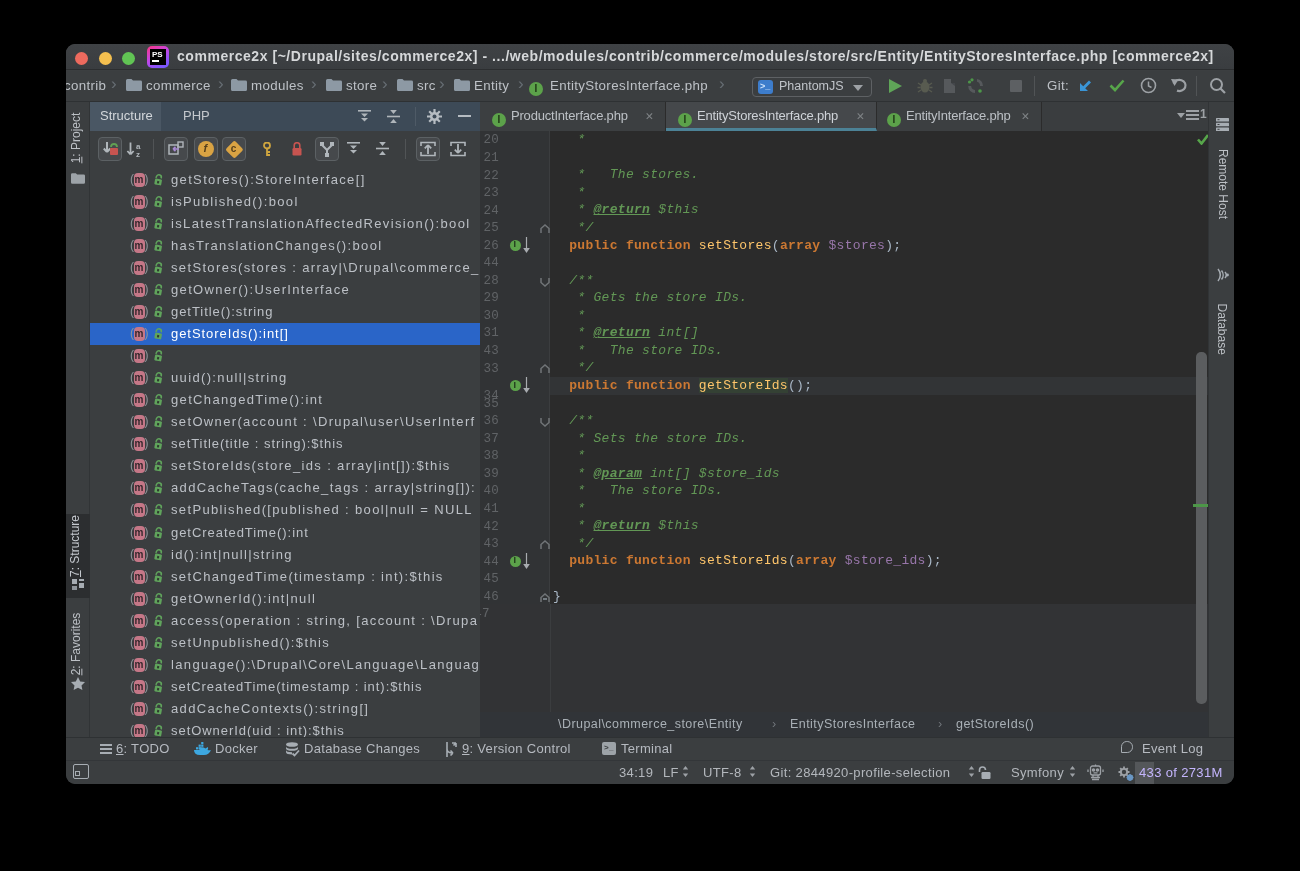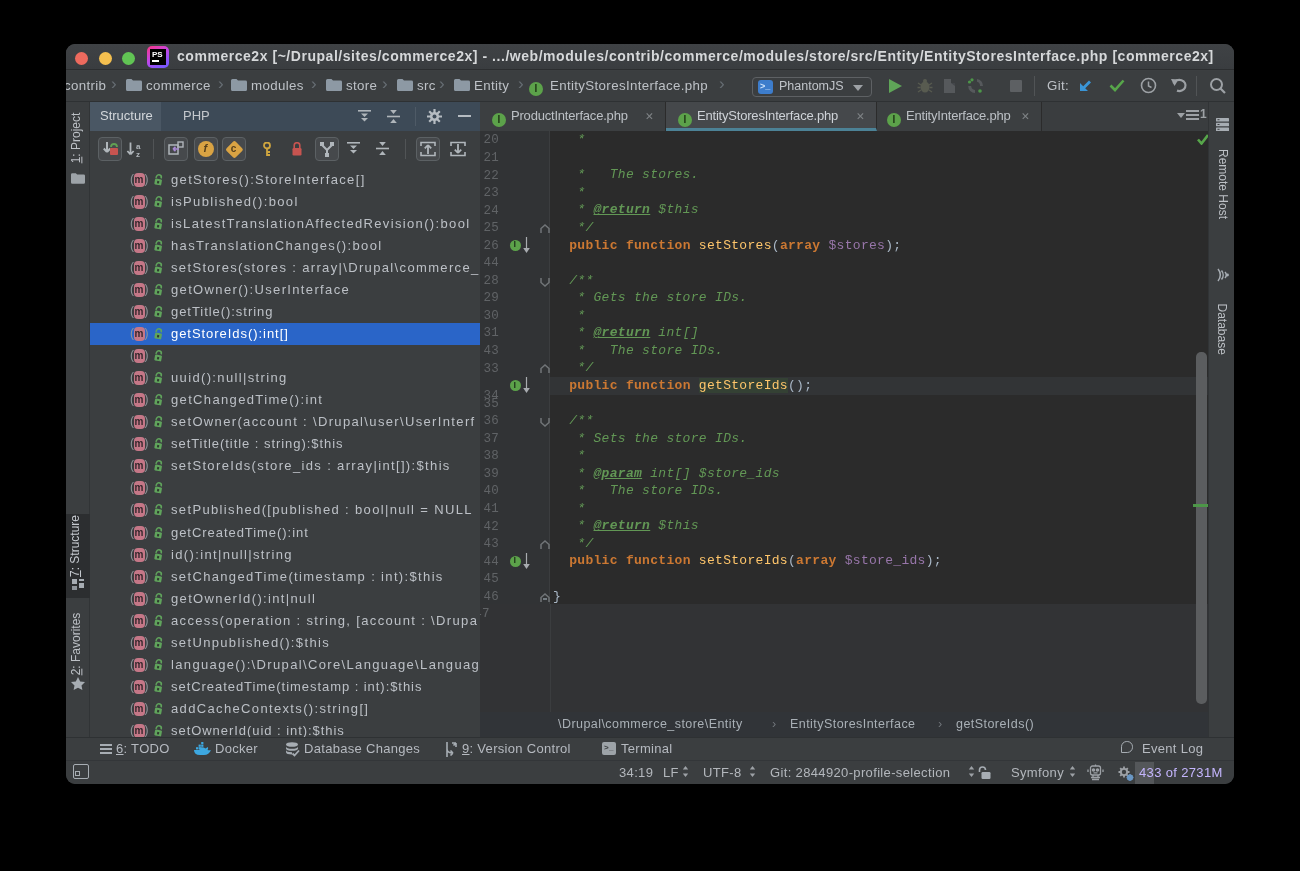--- a/index.html
+++ b/index.html
@@ -487,20 +487,21 @@
               <b>m</b>
               <i style="left:14.5px;">)</i>
             </span>
             <span class="lockg">
               <svg width="9" height="12" viewBox="0 0 9 12" style="transform:rotate(10deg)">
                 <path d="M2 5 L2 3 a2.4 2.4 0 0 1 4.8 0" fill="none" stroke="#60a45c" stroke-width="1.5" transform="rotate(18 4 3)"></path>
                 <rect x="1" y="5" width="7" height="6" rx="1" fill="#60a45c"></rect>
                 <rect x="3.5" y="7" width="2" height="2.4" fill="#2f3a2e"></rect>
               </svg>
             </span>
+            <span class="txt">addCacheTags(cache_tags : array|string[]):</span>
           </div>
           <div class="trow" style="top:332.4px;">
 <span class="micon">
               <i style="left:0;">(</i>
               <b>m</b>
               <i style="left:14.5px;">)</i>
             </span>
             <span class="lockg">
               <svg width="9" height="12" viewBox="0 0 9 12" style="transform:rotate(10deg)">
                 <path d="M2 5 L2 3 a2.4 2.4 0 0 1 4.8 0" fill="none" stroke="#60a45c" stroke-width="1.5" transform="rotate(18 4 3)"></path>

